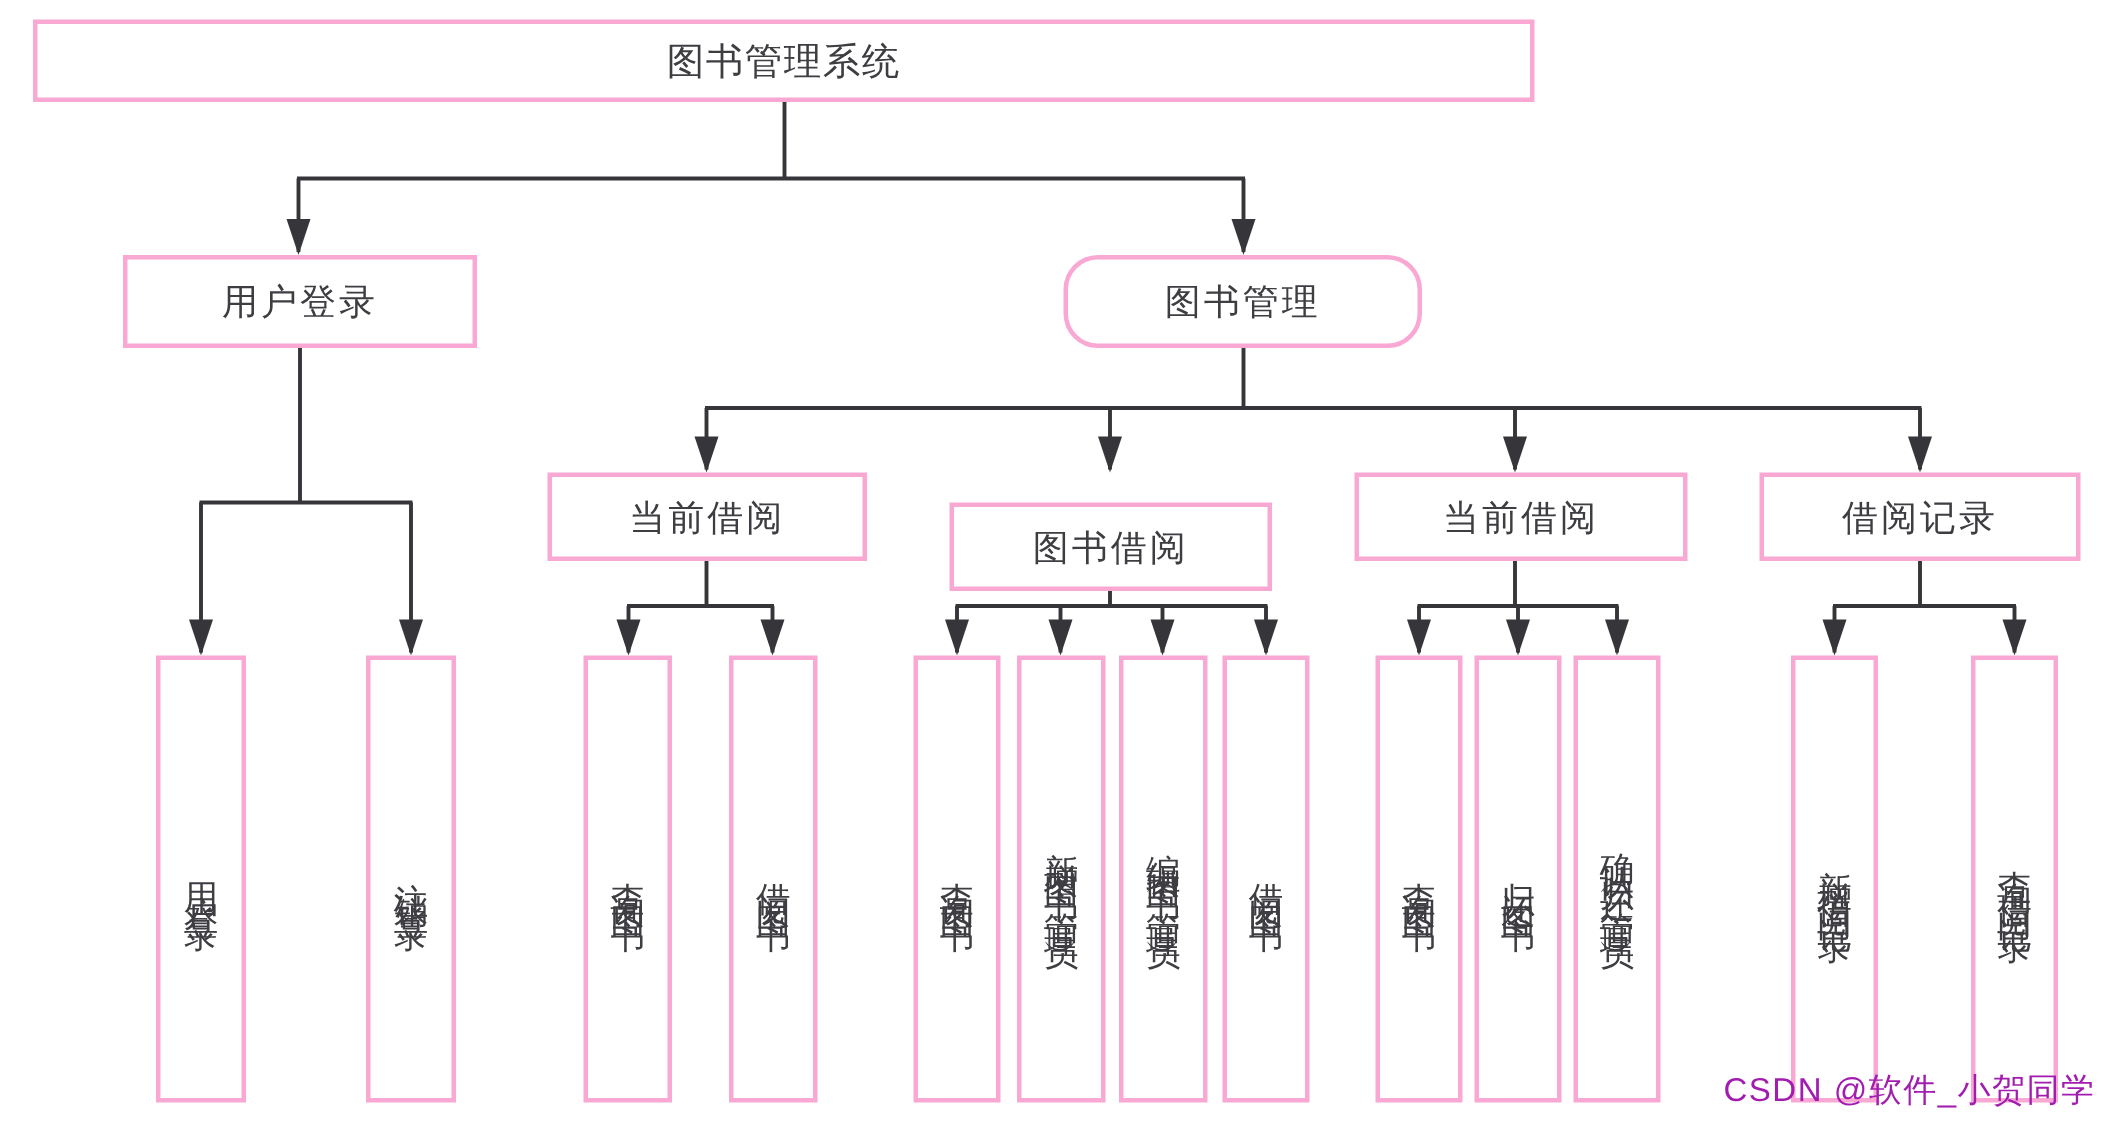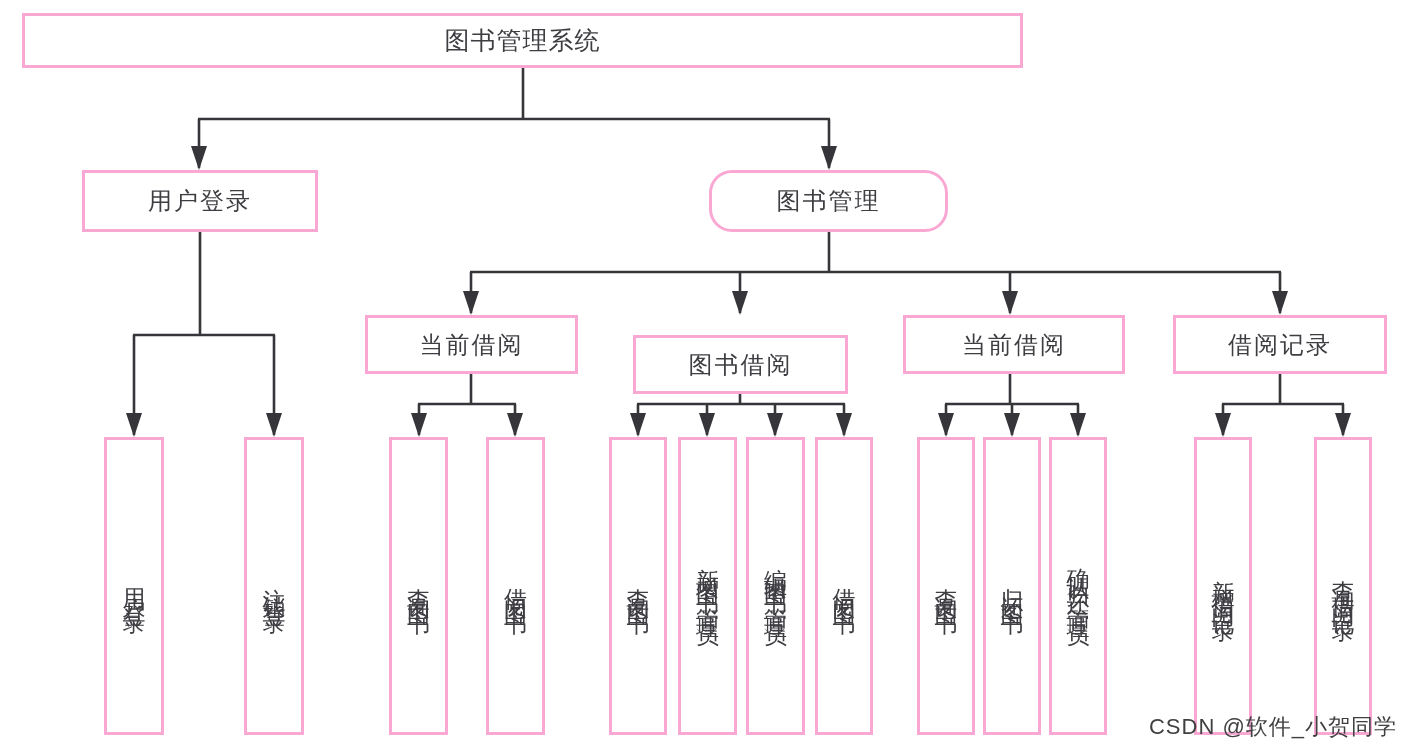--- a/index.html
+++ b/index.html
@@ -14,21 +14,21 @@
     display:flex;align-items:center;justify-content:center;
     font-size:24px;letter-spacing:2px;text-align:center;
   }
   .node.root{font-size:25px;letter-spacing:1px;}
   .vnode{
     writing-mode:vertical-rl;text-orientation:mixed;
     letter-spacing:8px;font-size:23px;line-height:1;padding:6px 0;
   }
   .watermark{
     position:absolute;z-index:3;right:8px;top:712px;
-    color:#404040;font-size:22px;letter-spacing:1px;white-space:nowrap;
+    color:#a21caf;font-size:22px;letter-spacing:1px;white-space:nowrap;
   }
 </style>
 </head>
 <body>
 
 <div class="stage">
 
   <svg class="wires" width="1405" height="747" viewBox="0 0 1405 747">
     <g stroke="#36363a" stroke-width="2.6" fill="none">
 

